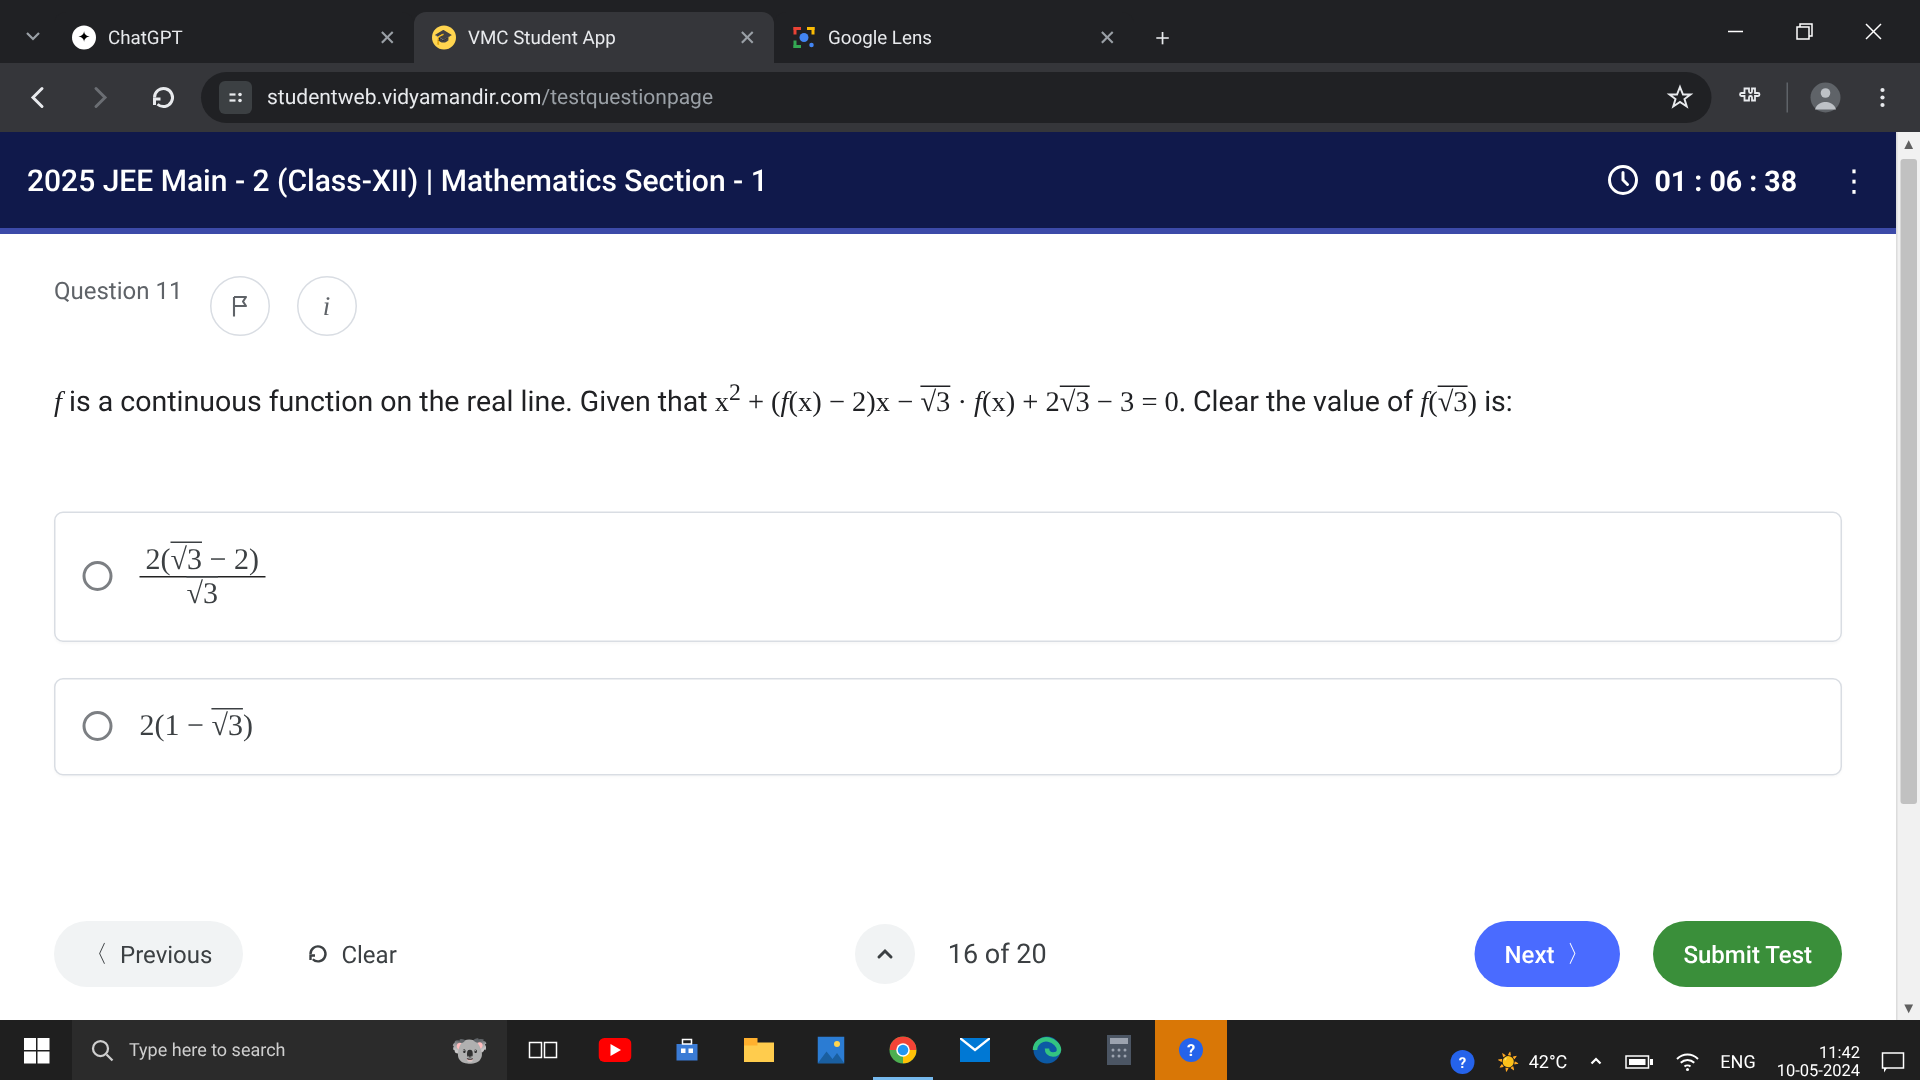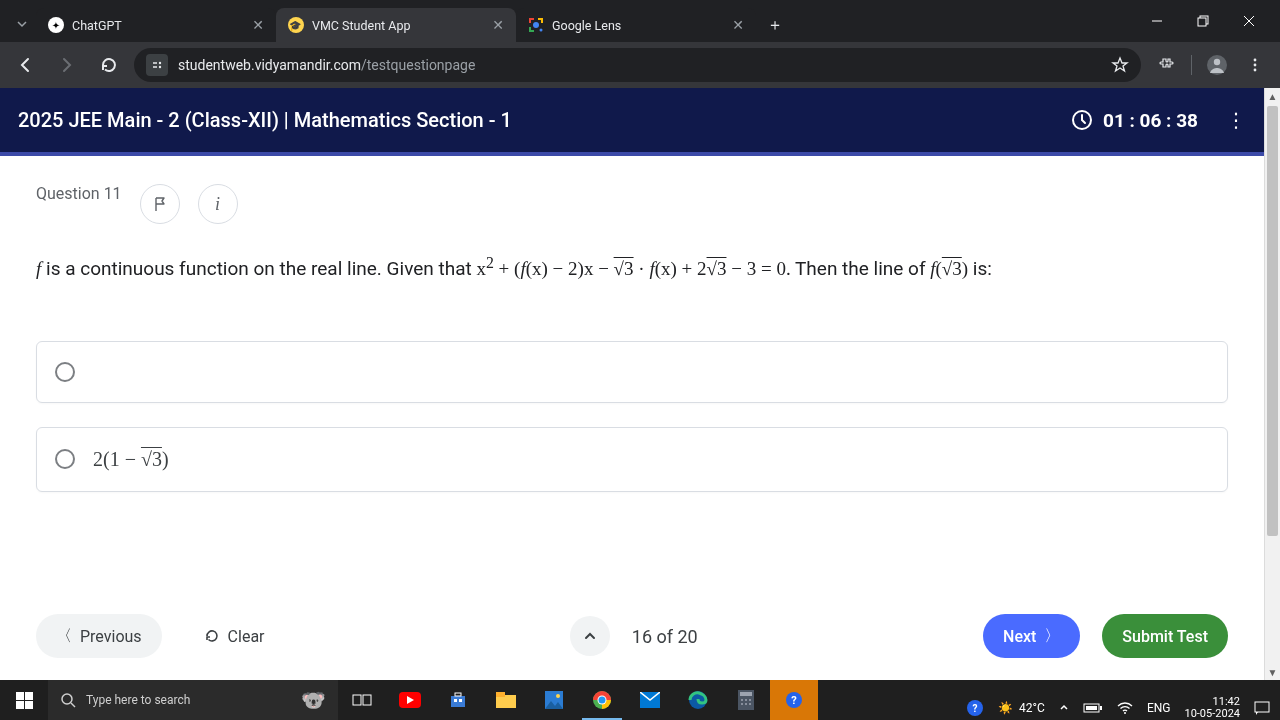--- a/index.html
+++ b/index.html
@@ -246,28 +246,34 @@
             <svg width="16" height="16" viewBox="0 0 16 16">
               <path d="M4 2v13M4 2h8l-2 3 2 3H4" stroke="#5f6368" stroke-width="1.4" fill="none" stroke-linejoin="round"></path>
             </svg>
           </span>
         <span class="round-btn italic">i</span>
       </div>
 
       <div class="qtext">
         <span style="font-style:italic;font-family:serif;">f </span><span>is a continuous function on the real line. Given that </span>
         <span class="math">x<sup>2</sup> + (<i>f</i>(x) − 2)x − <span class="ovl">√3</span> · <i>f</i>(x) + 2<span class="ovl">√3</span> − 3 = 0.</span>
-        <span> Then the line of </span>
+        <span> Clear the value of </span>
         <span class="math"><i>f</i>(<span class="ovl">√3</span>)</span>
         <span> is:</span>
       </div>
 
       <div class="options">
         <div class="option">
           <span class="radio"></span>
+          <span class="math">
+            <span class="frac">
+              <span class="num">2(<span class="ovl">√3</span> − 2)</span>
+              <span class="den"><span class="ovl">√3</span></span>
+            </span>
+          </span>
         </div>
 
         <div class="option">
           <span class="radio"></span>
           <span class="math">2(1 − <span class="ovl">√3</span>)</span>
         </div>
       </div>
     </div>
 
     <div class="qfooter">

